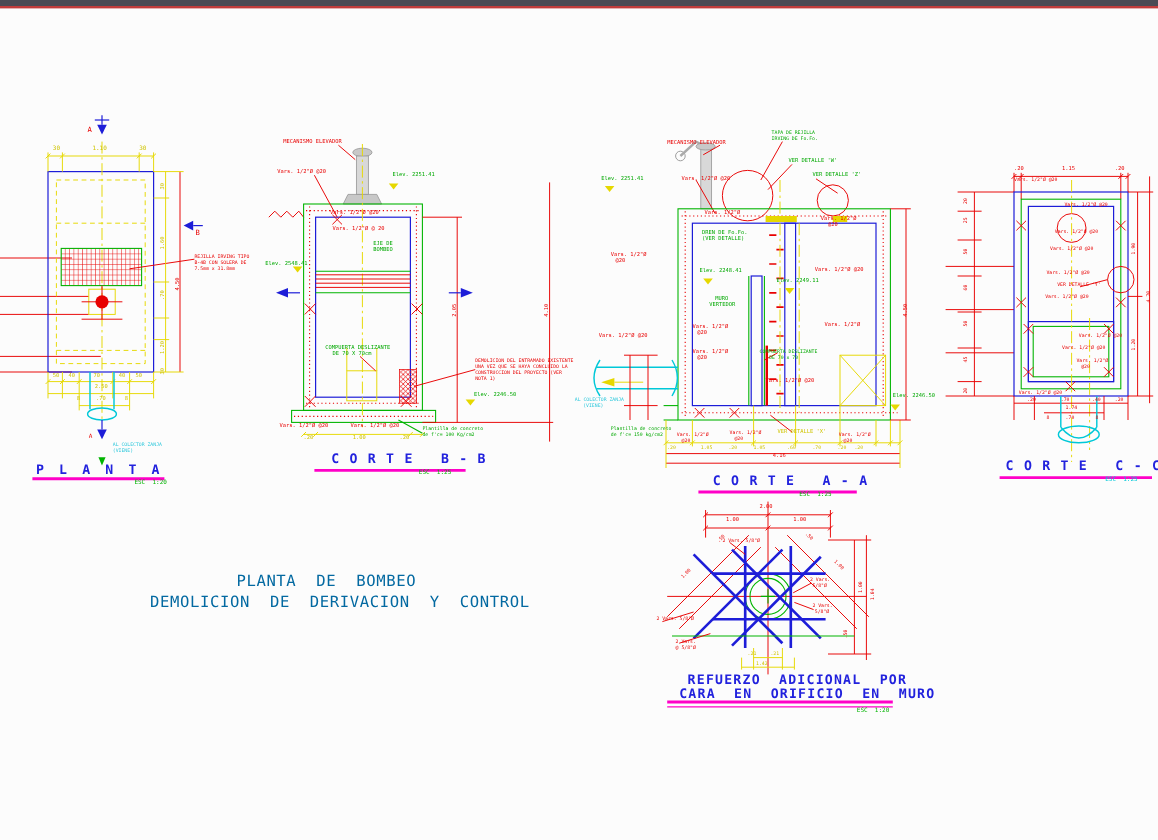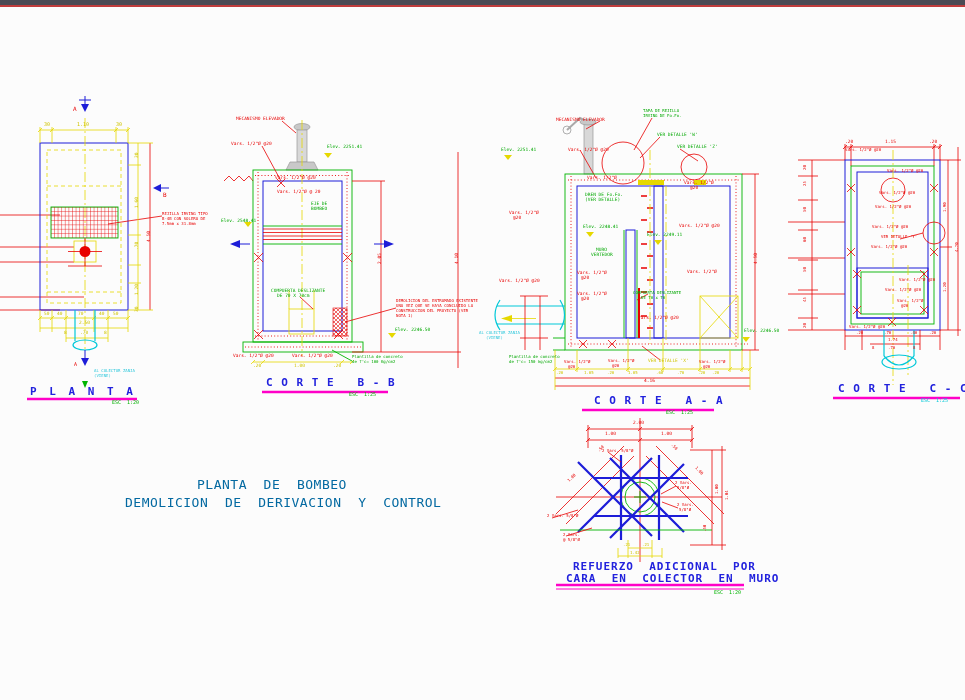--- a/index.html
+++ b/index.html
@@ -320,31 +320,31 @@
     <line x1="582" y1="410" x2="714" y2="410" class="m"></line>
     <line x1="833" y1="398" x2="960" y2="398" class="m"></line>
     <line x1="556" y1="585" x2="744" y2="585" class="m"></line>
     <line x1="556" y1="589" x2="744" y2="589" class="m2"></line>
   </g>
 </svg>
 
 <div class="vt" style="left:30px;top:386px;letter-spacing:3px">P L A N T A</div>
 <div class="esc" style="left:112px;top:400px">ESC  1:20</div>
 
-<div class="vt" style="left:266px;top:377px">C O R T E   B - B</div>
+<div class="vt" style="left:276px;top:377px">C O R T E   B - B</div>
 <div class="esc" style="left:349px;top:392px">ESC  1:25</div>
 
 <div class="vt" style="left:594px;top:395px">C O R T E   A - A</div>
 <div class="esc" style="left:666px;top:410px">ESC  1:25</div>
 
 <div class="vt" style="left:838px;top:383px">C O R T E   C - C</div>
 <div class="esc esc-cyan" style="left:921px;top:398px">ESC  1:25</div>
 
 <div class="vt vt-sm" style="left:573px;top:561px">REFUERZO  ADICIONAL  POR</div>
-<div class="vt vt-sm" style="left:566px;top:573px">CARA  EN  COLECTOR  EN  MURO</div>
+<div class="vt vt-sm" style="left:566px;top:573px">CARA  EN  ORIFICIO  EN  MURO</div>
 <div class="esc" style="left:714px;top:590px">ESC  1:20</div>
 
 <div class="caption" style="left:197px;top:478px">PLANTA  DE  BOMBEO</div>
 <div class="caption" style="left:125px;top:496px">DEMOLICION  DE  DERIVACION  Y  CONTROL</div>
 
 <div id="ann-layer" style="position:absolute;left:0;top:0;width:965px;height:700px;pointer-events:none;">
     <span class="ann" style="left: 44px; top: 122px; color: rgb(207, 196, 0); font-size: 5px;">30</span>
     <span class="ann" style="left: 77px; top: 122px; color: rgb(207, 196, 0); font-size: 5px;">1.10</span>
     <span class="ann" style="left: 116px; top: 122px; color: rgb(207, 196, 0); font-size: 5px;">30</span>
     <span class="ann" style="left: 73px; top: 106px; color: rgb(232, 0, 0); font-size: 6px;">A</span>

